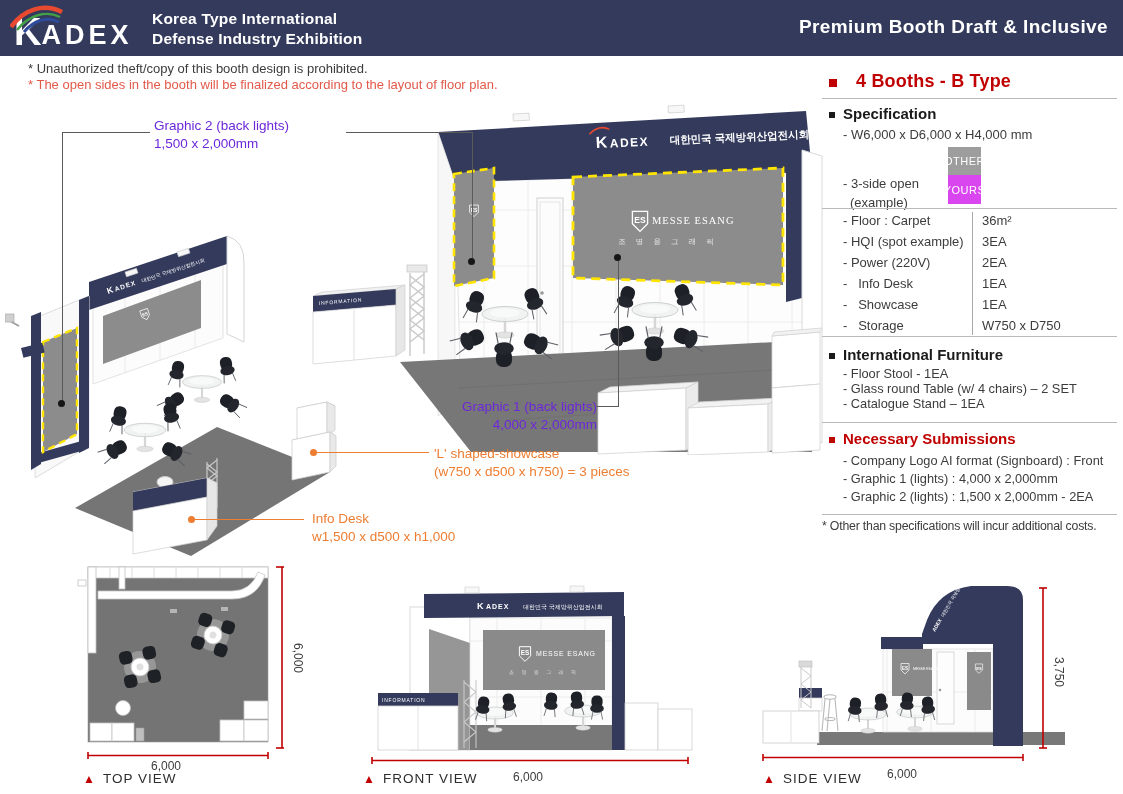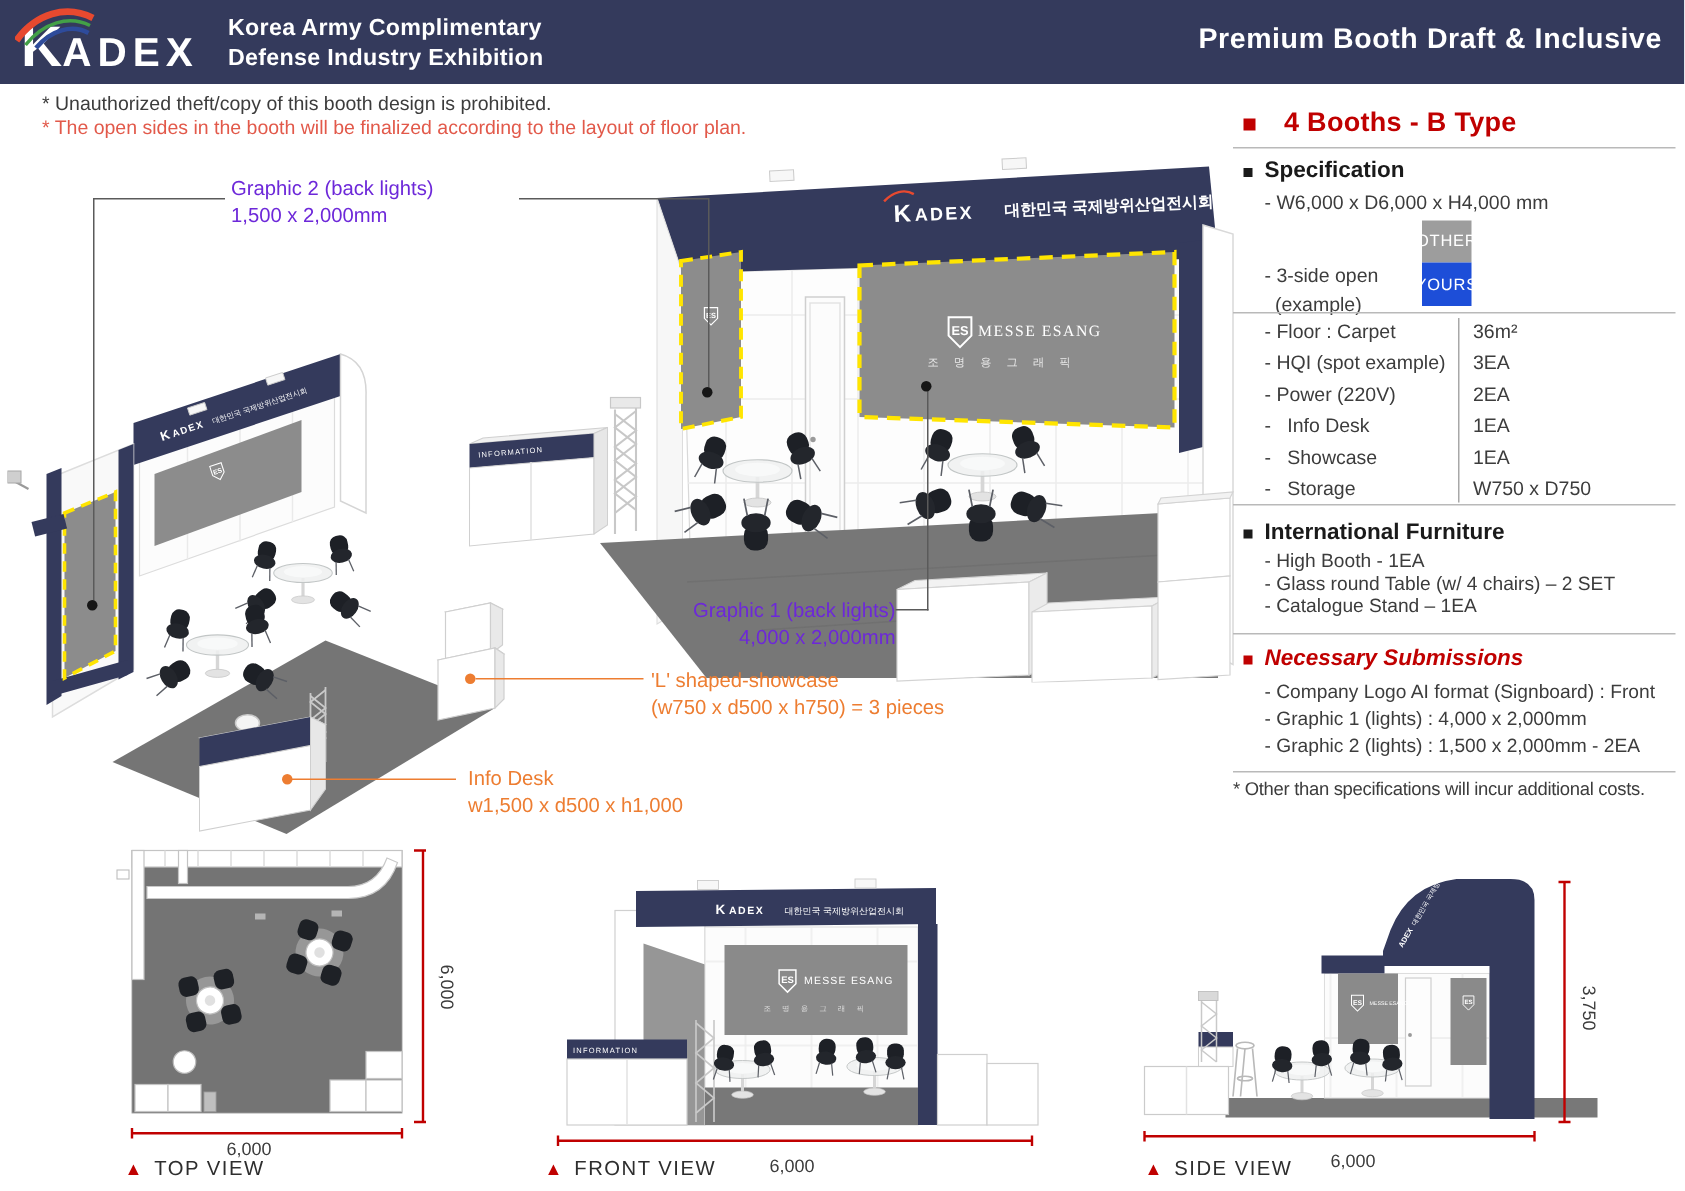--- a/index.html
+++ b/index.html
@@ -22,21 +22,21 @@
   .lead{position:absolute;background:#5a5a5a;}
   .olead{position:absolute;background:#ED7D31;}
   .ldot{position:absolute;width:7px;height:7px;border-radius:50%;background:#161616;}
   .odot{position:absolute;width:7px;height:7px;border-radius:50%;background:#ED7D31;}
   
   .sep{position:absolute;left:822px;width:295px;height:1px;background:#b9b9b9;}
   .booth-type{position:absolute;left:856px;top:71px;font-size:18px;font-weight:700;color:#C00000;letter-spacing:.2px;}
   .bullet-r{position:absolute;width:8px;height:8px;background:#C00000;}
   .bullet-k{position:absolute;width:6px;height:6px;background:#1a1a1a;}
   .ph{position:absolute;left:843px;font-size:15px;font-weight:700;color:#1a1a1a;}
-  .ph.red{color:#C00000;font-style:italic;}
+  .ph.red{color:#C00000;}
   .pline{position:absolute;left:843px;font-size:13px;color:#3c3c3c;}
   .pre{white-space:pre;}
   .swatch{position:absolute;left:948px;width:33px;height:28px;color:#fff;font-size:11px;
           display:flex;align-items:center;justify-content:center;letter-spacing:.5px;}
   .spec-row{position:absolute;left:843px;width:274px;height:21px;font-size:13px;color:#3c3c3c;line-height:21px;}
   .spec-row .val{position:absolute;left:139px;}
   .vdiv{position:absolute;left:972px;top:212px;width:1px;height:123px;background:#a8a8a8;}
   .fn{position:absolute;left:822px;top:519px;font-size:12.3px;letter-spacing:-.2px;color:#3c3c3c;white-space:nowrap;}
   
   .vlabel{position:absolute;font-size:13.5px;letter-spacing:1px;color:#2e2e2e;display:flex;align-items:center;gap:7px;}
@@ -89,21 +89,21 @@
     <div class="logo">
       <svg width="56" height="30" style="position:absolute;left:-4px;top:-1px">
         <path d="M1,24 C14,6 34,0 52,9" stroke="#E8492F" stroke-width="4.5" fill="none"></path>
         <path d="M7,27 C19,12 36,7 50,14" stroke="#43A047" stroke-width="2.4" fill="none"></path>
         <path d="M14,29 C24,17 38,13 49,19" stroke="#2E4B9B" stroke-width="3" fill="none"></path>
       </svg>
       <span class="k">K</span>
         <span class="adex">ADEX</span>
     </div>
     <div class="hdr-title">
-      <div>Korea Army Complimentary</div>
+      <div>Korea Type International</div>
       <div>Defense Industry Exhibition</div>
     </div>
     <div class="page-title">Premium Booth Draft &amp; Inclusive</div>
   </div>
 
   <div class="notice1">* Unauthorized theft/copy of this booth design is prohibited.</div>
   <div class="notice2">* The open sides in the booth will be finalized according to the layout of floor plan.</div>
 
   <svg class="abs" style="left:5px;top:196px" width="332" height="364" viewBox="0 0 332 364">
 
@@ -322,21 +322,21 @@
   <div class="bullet-r" style="left:829px;top:79px"></div>
   <div class="booth-type">4 Booths - B Type</div>
   <div class="sep" style="top:98px"></div>
 
   <div class="bullet-k" style="left:829px;top:112px"></div>
   <div class="ph" style="top:105px">Specification</div>
   <div class="pline" style="top:127px">- W6,000 x D6,000 x H4,000 mm</div>
   <div class="swatch" style="top:147px;background:#9D9D9D">
       <span>OTHER</span>
     </div>
-  <div class="swatch" style="top:175px;height:29px;background:#1d4ed8">
+  <div class="swatch" style="top:175px;height:29px;background:#d946ef">
       <span>YOURS</span>
     </div>
   <div class="pline" style="top:176px">- 3-side open</div>
   <div class="pline" style="top:195px;left:850px">(example)</div>
 
   <div class="sep" style="top:208px"></div>
   <div class="vdiv"></div>
 
   <div class="spec-row" style="top:210px">
     <span class="pre">- Floor : Carpet</span>
@@ -359,21 +359,21 @@
     <span class="val">1EA</span>
   </div>
   <div class="spec-row" style="top:315px">
     <span class="pre">-   Storage</span>
     <span class="val">W750 x D750</span>
   </div>
 
   <div class="sep" style="top:336px"></div>
   <div class="bullet-k" style="left:829px;top:353px"></div>
   <div class="ph" style="top:346px">International Furniture</div>
-  <div class="pline" style="top:366px;font-size:12.8px">- High Booth - 1EA</div>
+  <div class="pline" style="top:366px;font-size:12.8px">- Floor Stool - 1EA</div>
   <div class="pline" style="top:381px;font-size:12.8px">- Glass round Table (w/ 4 chairs) – 2 SET</div>
   <div class="pline" style="top:396px;font-size:12.8px">- Catalogue Stand – 1EA</div>
 
   <div class="sep" style="top:422px"></div>
   <div class="bullet-r" style="left:829px;top:437px;width:6px;height:6px"></div>
   <div class="ph red" style="top:430px">Necessary Submissions</div>
   <div class="pline" style="top:453px;font-size:12.8px">- Company Logo AI format (Signboard) : Front</div>
   <div class="pline" style="top:471px;font-size:12.8px">- Graphic 1 (lights) : 4,000 x 2,000mm</div>
   <div class="pline" style="top:489px;font-size:12.8px">- Graphic 2 (lights) : 1,500 x 2,000mm - 2EA</div>
 

